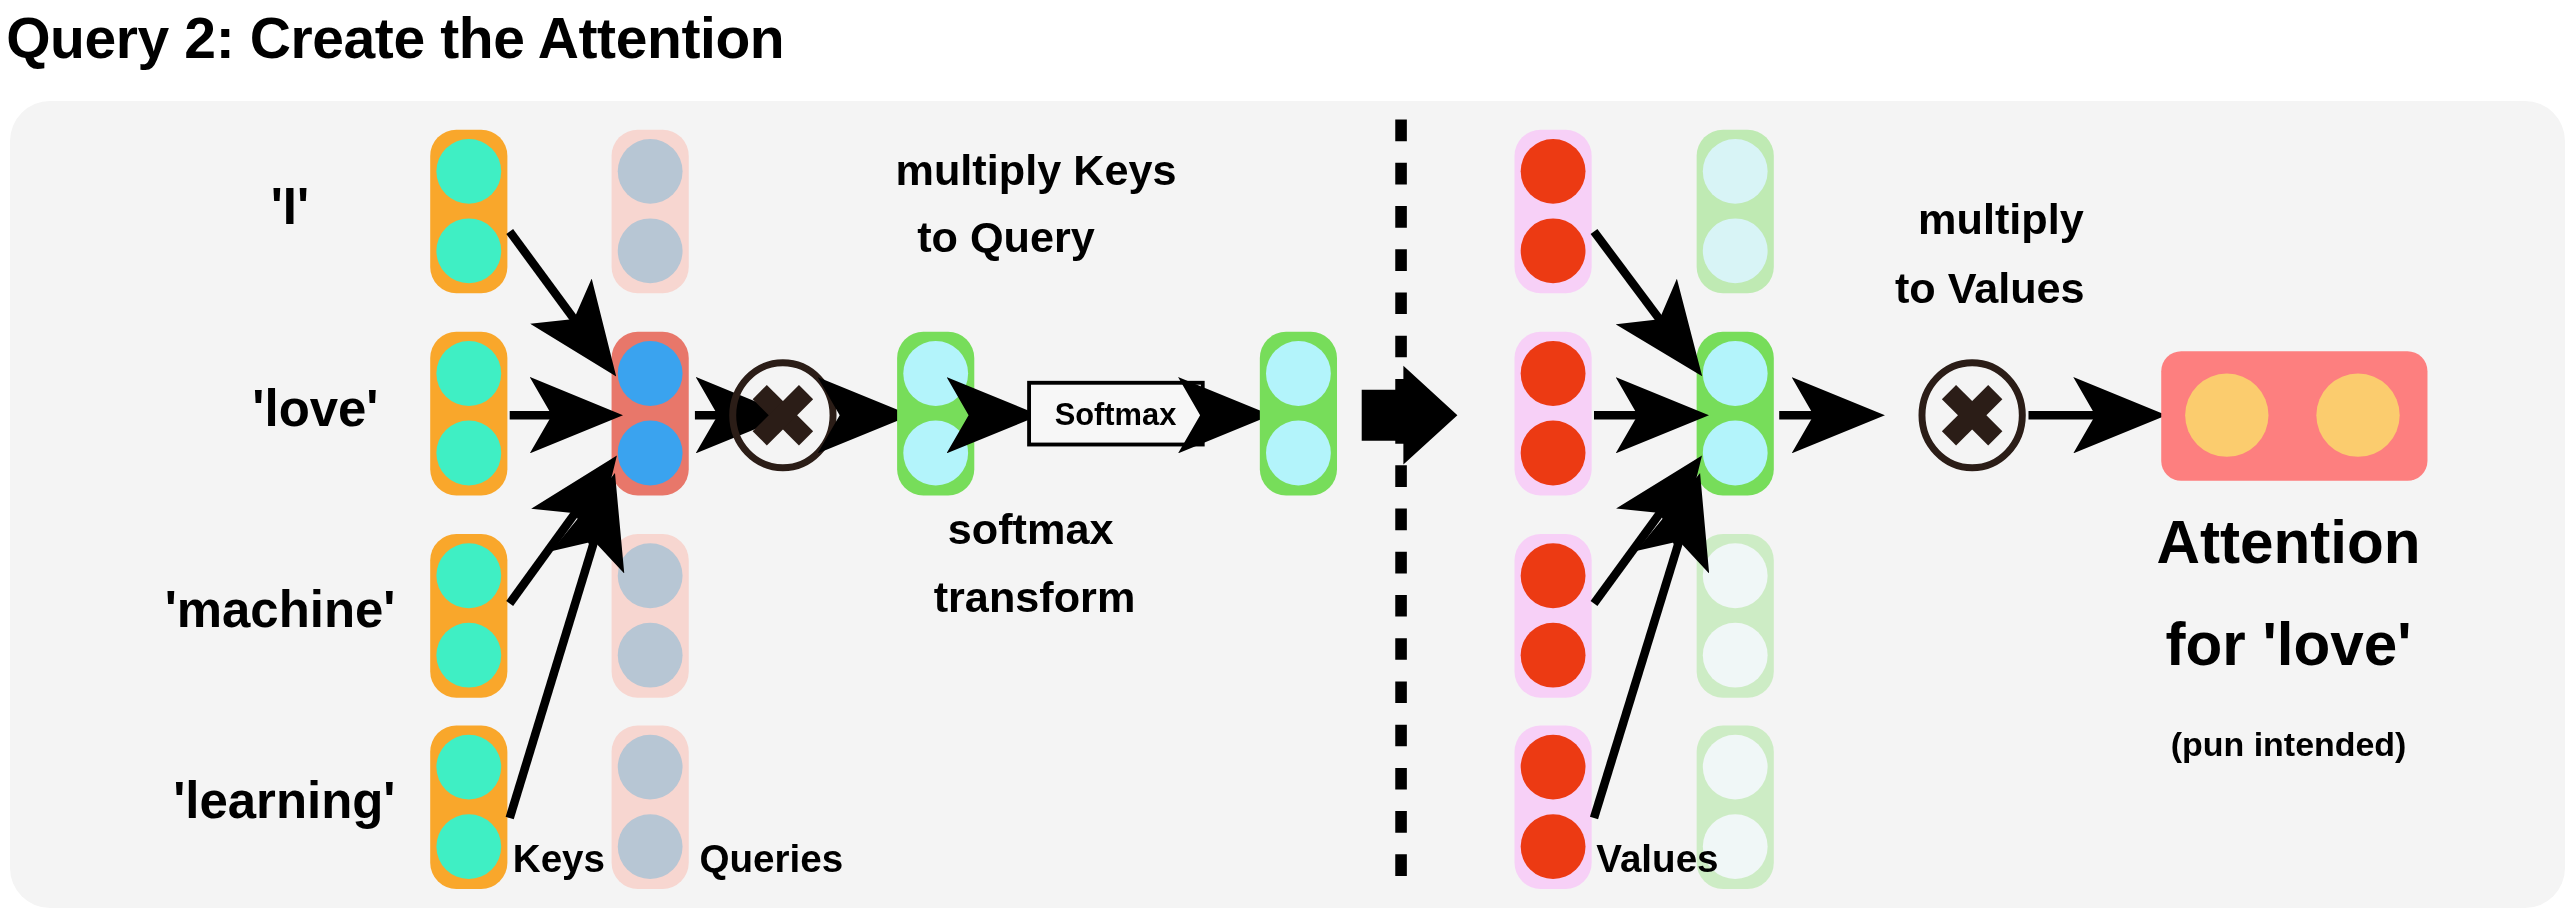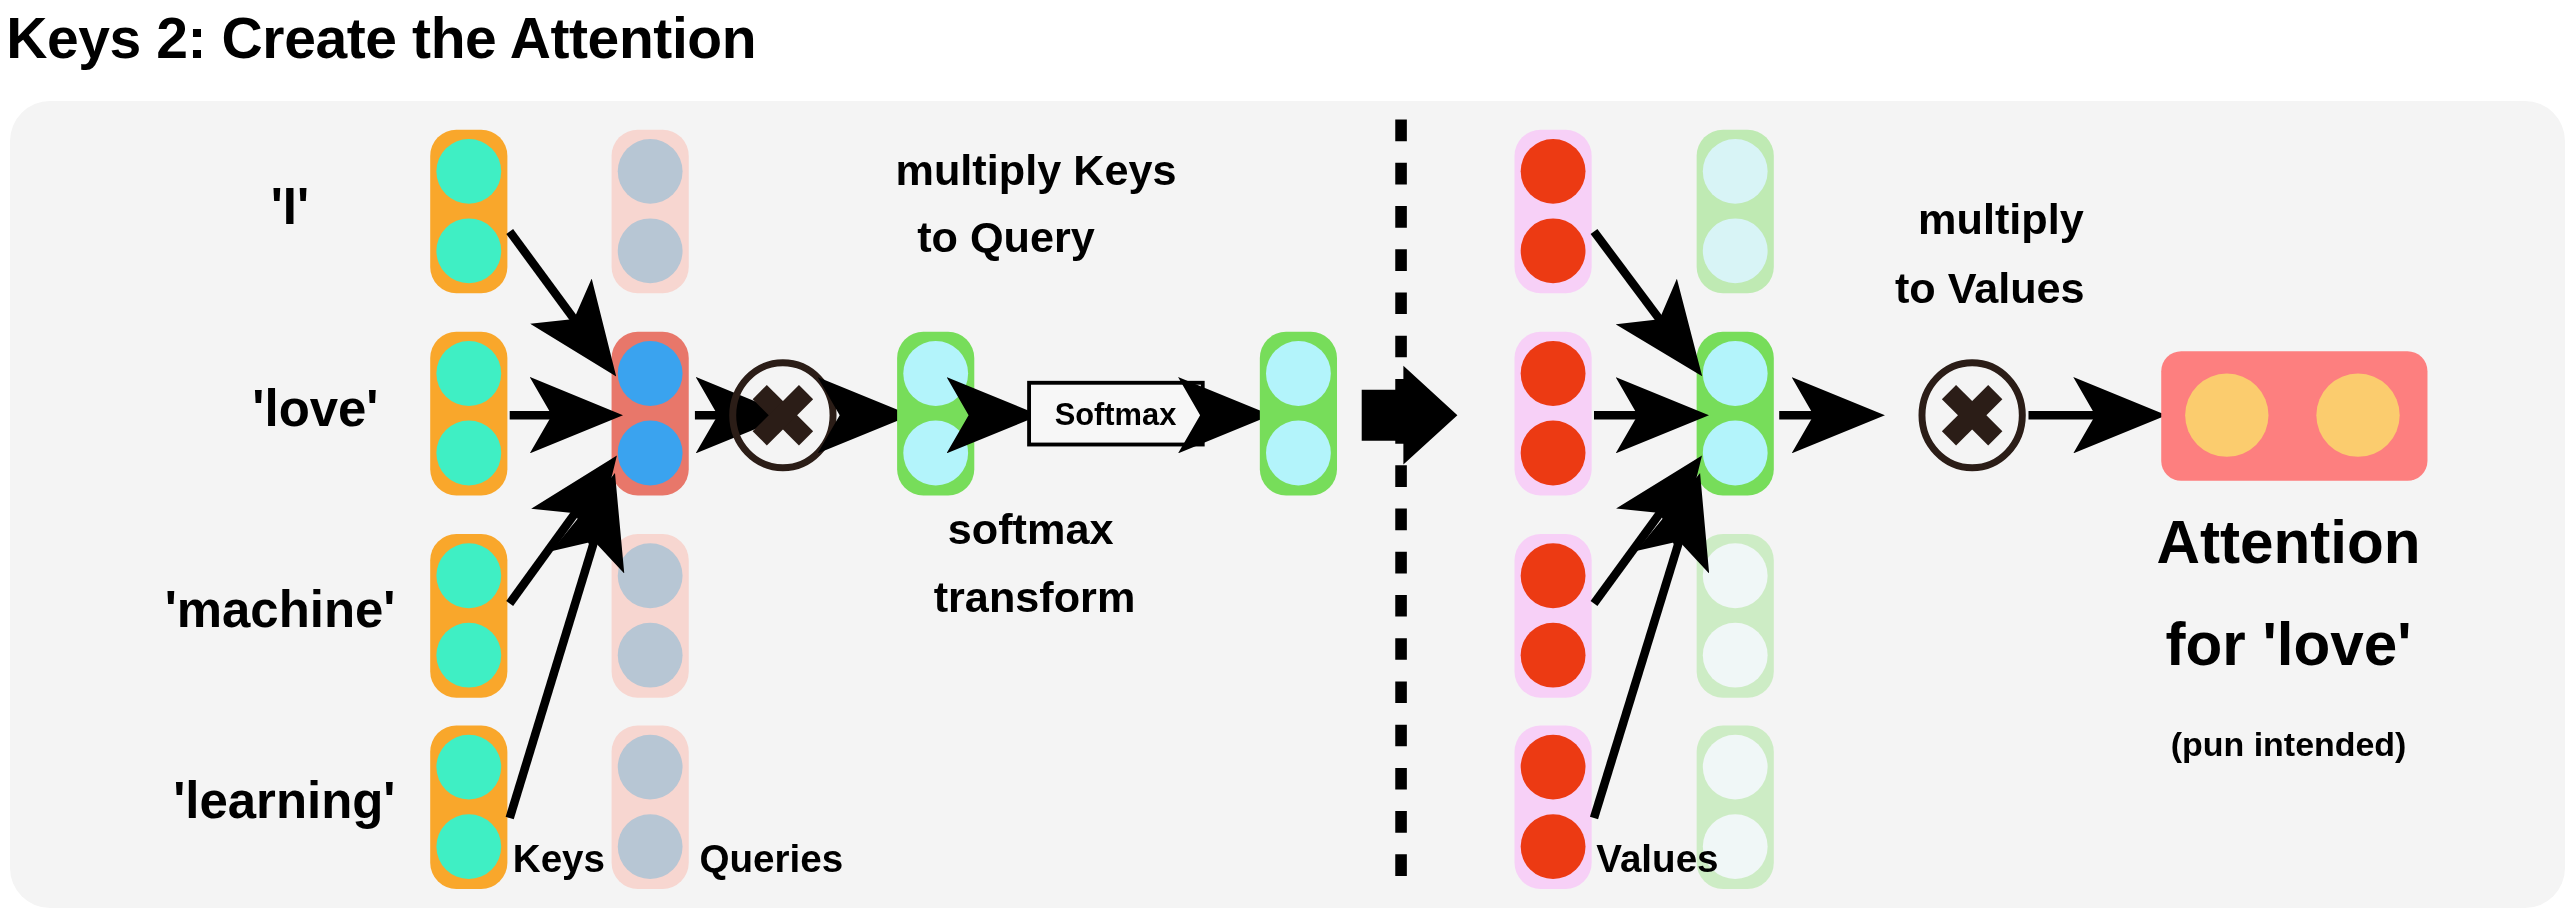--- a/index.html
+++ b/index.html
@@ -94,21 +94,21 @@
   .flow-arrow {
     stroke: #000000;
     fill: none;
   }
 </style>
 </head>
 <body>
 
 <div id="stage">
 
-  <div id="title">Keys 2: Create the Attention</div>
+  <div id="title">Query 2: Create the Attention</div>
 
   <div id="panel"></div>
 
   <svg id="diagram" viewBox="0 0 3337 1196">
     <defs>
       <marker id="ah" markerWidth="11" markerHeight="9" refX="9" refY="4.5" orient="auto" markerUnits="strokeWidth">
         <path d="M0,0 L11,4.5 L0,9 L2.6,4.5 Z" fill="#000000"></path>
       </marker>
     </defs>
 

